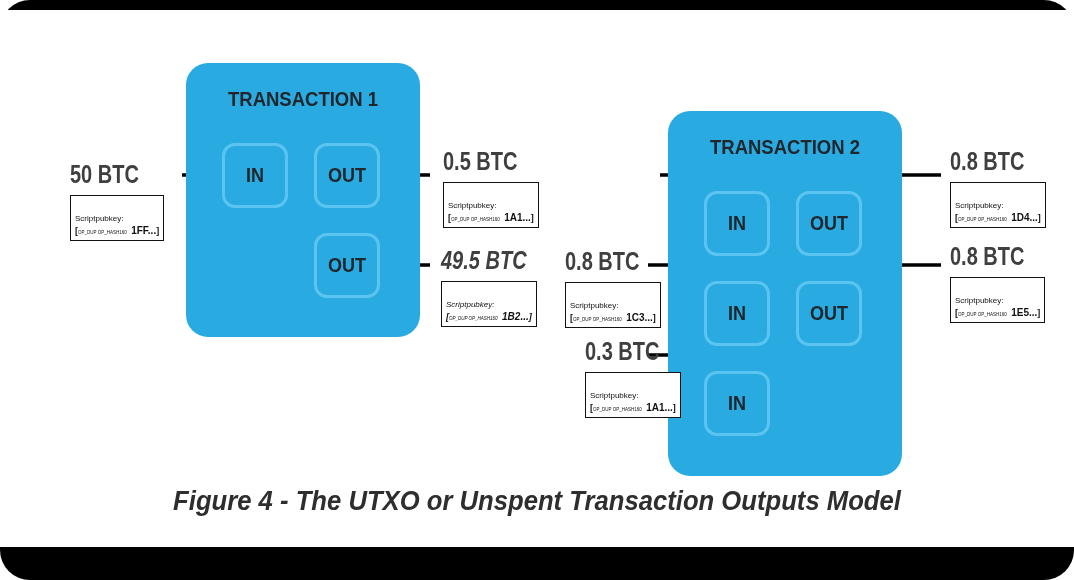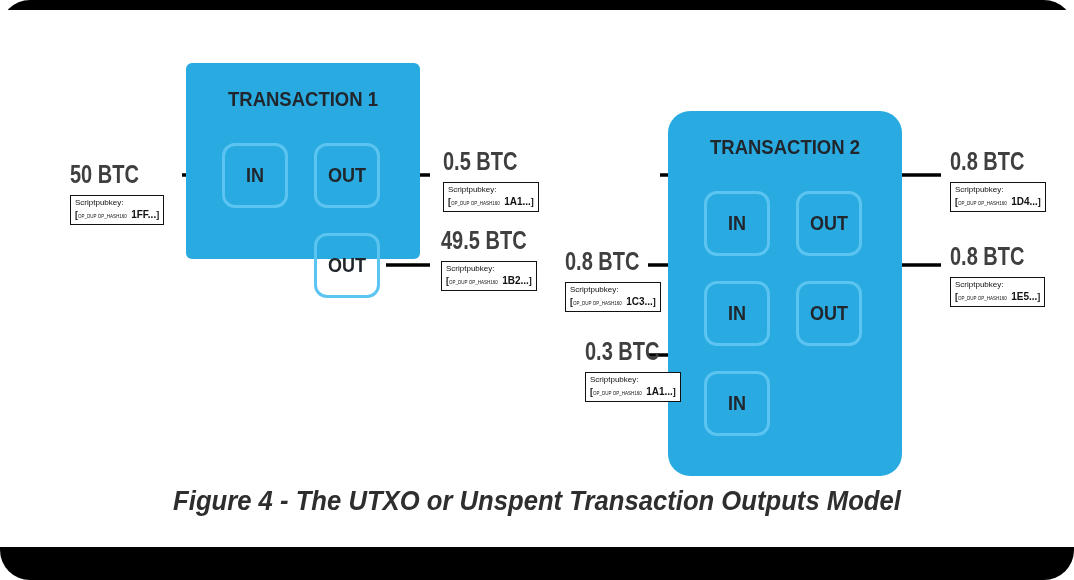--- a/index.html
+++ b/index.html
@@ -4,35 +4,35 @@
 <style>
   html,body{margin:0;padding:0;background:#fff;}
   #stage{position:relative;width:1074px;height:580px;overflow:hidden;background:#fff;
          font-family:"Liberation Sans",sans-serif;}
   
   .frame{position:absolute;left:0;top:0;right:0;bottom:0;background:#000;border-radius:30px;z-index:0;}
   .canvas-white{position:absolute;left:0;top:10px;width:100%;height:537px;background:#fff;z-index:1;}
   .layer{position:absolute;left:0;top:0;width:100%;height:100%;z-index:3;}
 
   .txbox{position:absolute;background:#29ABE2;border-radius:22px;}
-  .txbox.t1{left:186px;top:63px;width:234px;height:196px;border-radius:6px;}
+  .txbox.t1{left:186px;top:63px;width:234px;height:274px;}
   .txbox.t2{left:668px;top:63px;width:234px;height:365px;margin-top:48px;}
   .txtitle{display:block;margin-top:24px;text-align:center;font-weight:700;font-size:21px;
            color:#20262b;letter-spacing:0px;transform:scaleX(.88);}
   .iobox{position:absolute;width:66px;height:65px;border:3px solid #5cc4f0;border-radius:13px;
          box-sizing:border-box;display:flex;align-items:center;justify-content:center;}
   .iobox span{font-weight:700;font-size:20px;color:#20262b;transform:scaleX(.9);}
   .col-in{left:36px;} .col-out{left:128px;}
   .row1{top:80px;} .row2{top:170px;} .row3{top:260px;}
 
   .utxo{position:absolute;}
   .amount{font-weight:700;font-size:25px;color:#3f3f3f;transform:scaleX(.8);transform-origin:left;
           white-space:nowrap;line-height:25px;}
   .spk{display:inline-block;margin-top:8px;background:#fff;border:1px solid #111;
-       padding:2px 4px 3px 4px;line-height:9px;white-space:nowrap;}
+       padding:18px 4px 3px 4px;line-height:9px;white-space:nowrap;}
   .spk .t{font-size:8px;color:#111;display:block;line-height:10px;}
   .spk .br{font-weight:700;font-size:9px;color:#111;}
   .spk .ops{font-size:4.5px;color:#111;letter-spacing:0;}
   .spk .hash{font-weight:700;font-size:10px;color:#111;}
 
   .caption{position:absolute;left:0;right:0;top:486px;text-align:center;font-weight:700;
            font-style:italic;font-size:27px;color:#2e2e2e;transform:scaleX(.95);}
   svg.wires{position:absolute;left:0;top:0;z-index:2;pointer-events:none;}
   svg.wires line{stroke:#000;stroke-width:3.5;}
   svg.wires polygon{fill:#fff;stroke:#000;stroke-width:2.5;}
@@ -114,21 +114,21 @@
     </div>
 
     <div class="utxo" style="left:443px;top:149px;">
       <div class="amount">0.5 BTC</div>
       <div class="spk">
         <span class="t">Scriptpubkey:</span>
         <span class="br">[</span><span class="ops">OP_DUP OP_HASH160</span> <span class="hash">1A1...</span><span class="br">]</span>
       </div>
     </div>
 
-    <div class="utxo" style="left:441px;top:228px;">
+    <div class="utxo" style="left:441px;top:248px;font-style:italic;">
       <div class="amount">49.5 BTC</div>
       <div class="spk">
         <span class="t">Scriptpubkey:</span>
         <span class="br">[</span><span class="ops">OP_DUP OP_HASH160</span> <span class="hash">1B2...</span><span class="br">]</span>
       </div>
     </div>
 
     <div class="utxo" style="left:565px;top:249px;">
       <div class="amount">0.8 BTC</div>
       <div class="spk">

